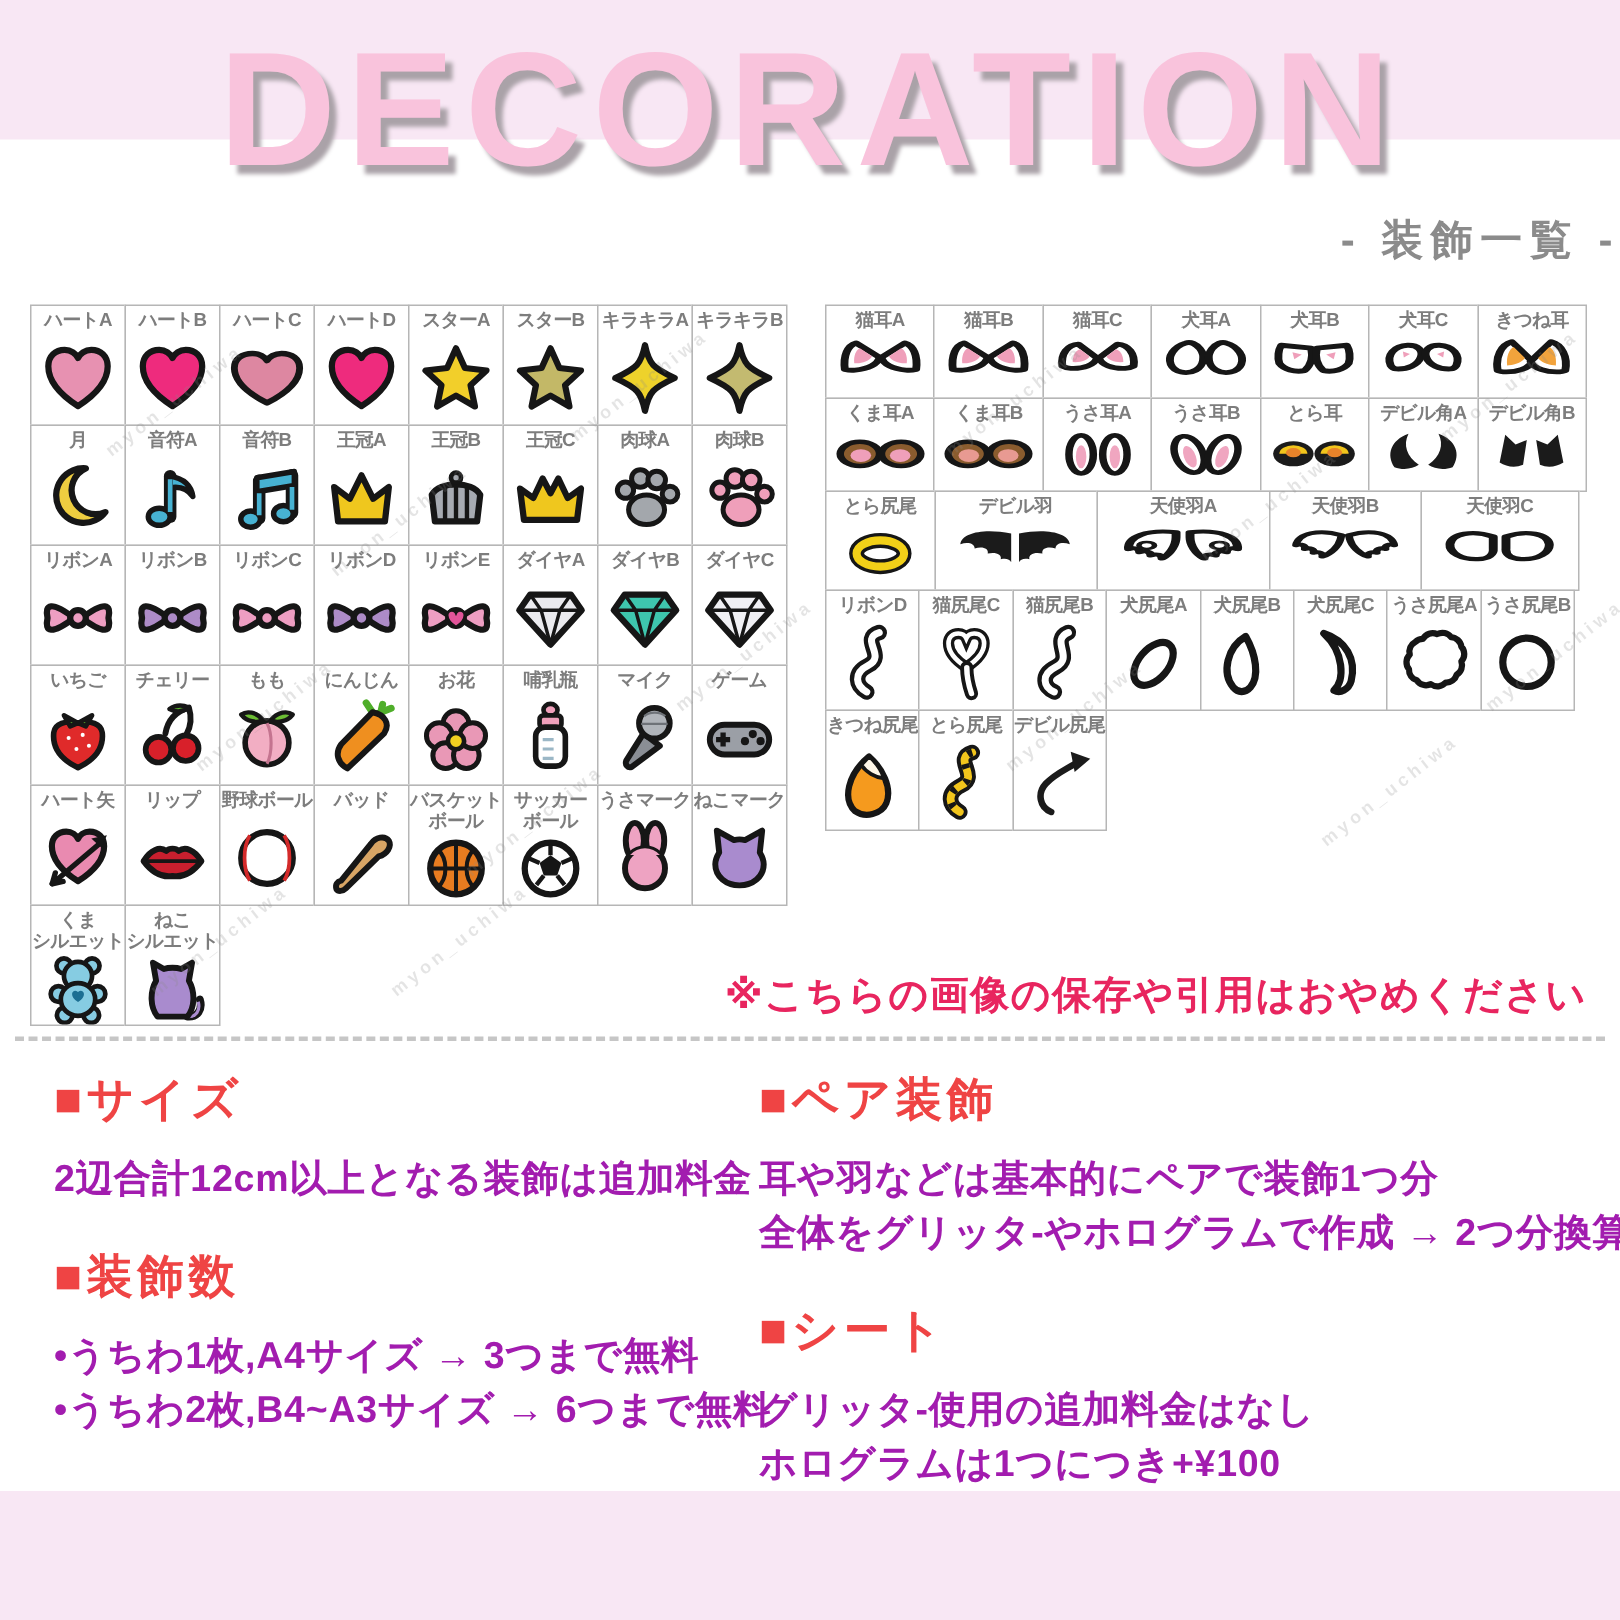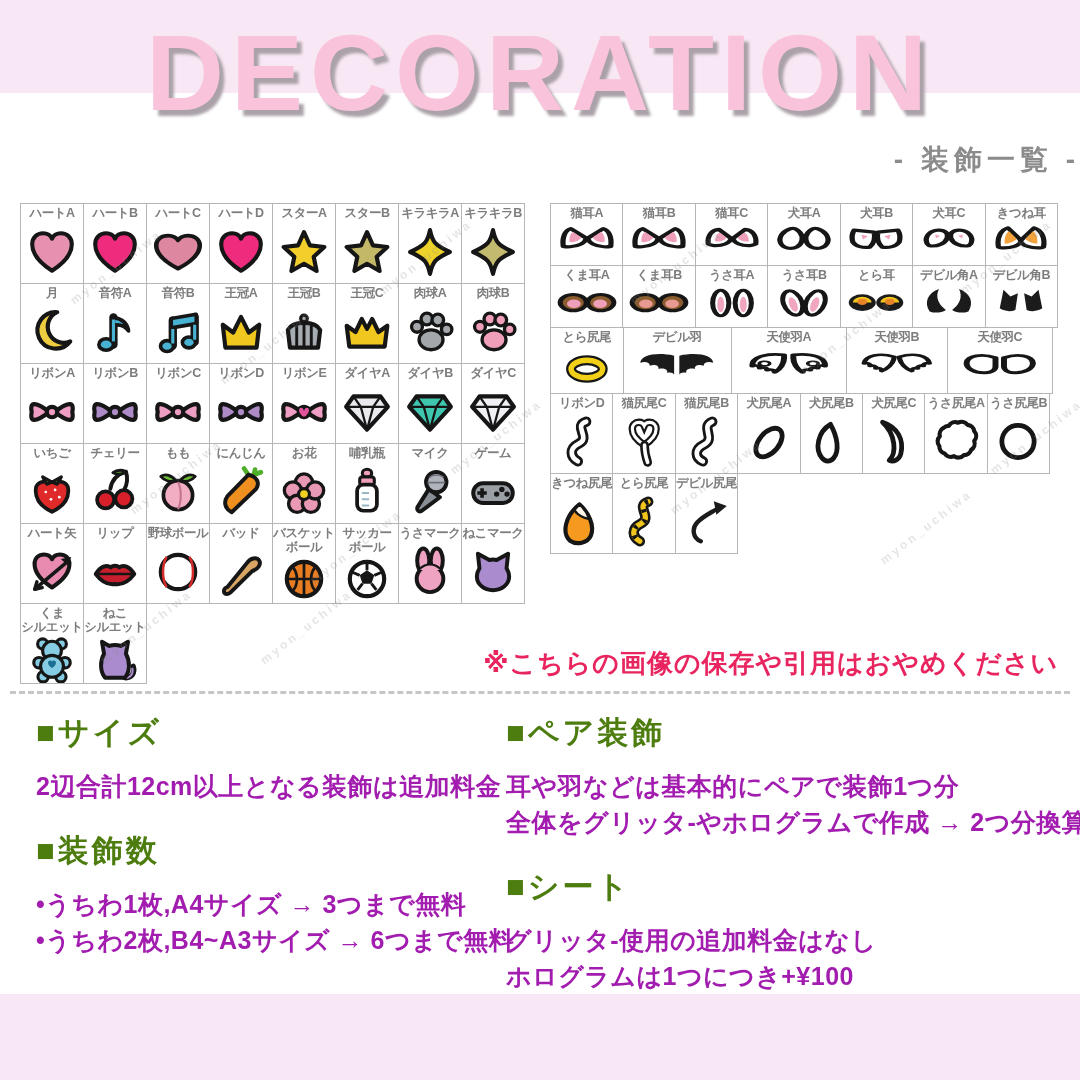--- a/index.html
+++ b/index.html
@@ -30,21 +30,21 @@
   #right-ears .ic svg{width:60px;height:37px;}
   #right-ears .wings .ic svg{height:40px;width:78%;}
   #right-tails .grow{height:80px;} #right-tails .cell{width:63.4px;flex:none;}
   #right-tails .ic svg{width:50px;height:55px;}
   .notice{position:absolute;top:646px;right:22px;font-size:26px;font-weight:800;
           color:#e8255f;letter-spacing:1px;white-space:nowrap;}
   .divider{position:absolute;top:691px;left:10px;right:10px;border-top:3px dashed #c6c6c6;}
   .col{position:absolute;top:712px;}
   .col.left{left:36px;width:455px;}
   .col.right{left:506px;width:565px;}
-  .sec-h{font-size:31px;font-weight:800;color:#4d7c0f;letter-spacing:3px;margin:0 0 14px 0;}
+  .sec-h{font-size:31px;font-weight:800;color:#ef4444;letter-spacing:3px;margin:0 0 14px 0;}
   .sec-line{font-size:25px;font-weight:700;color:#a21caf;line-height:36px;margin:0;
             letter-spacing:0.5px;white-space:nowrap;}
   .sec-gap{height:26px;}
   .wm{position:absolute;font-size:12px;letter-spacing:3px;color:#8a8a8a;opacity:.22;
       transform:rotate(-38deg);pointer-events:none;white-space:nowrap;font-weight:600;}
 </style>
 </head>
 <body>
 
 <div class="page">

